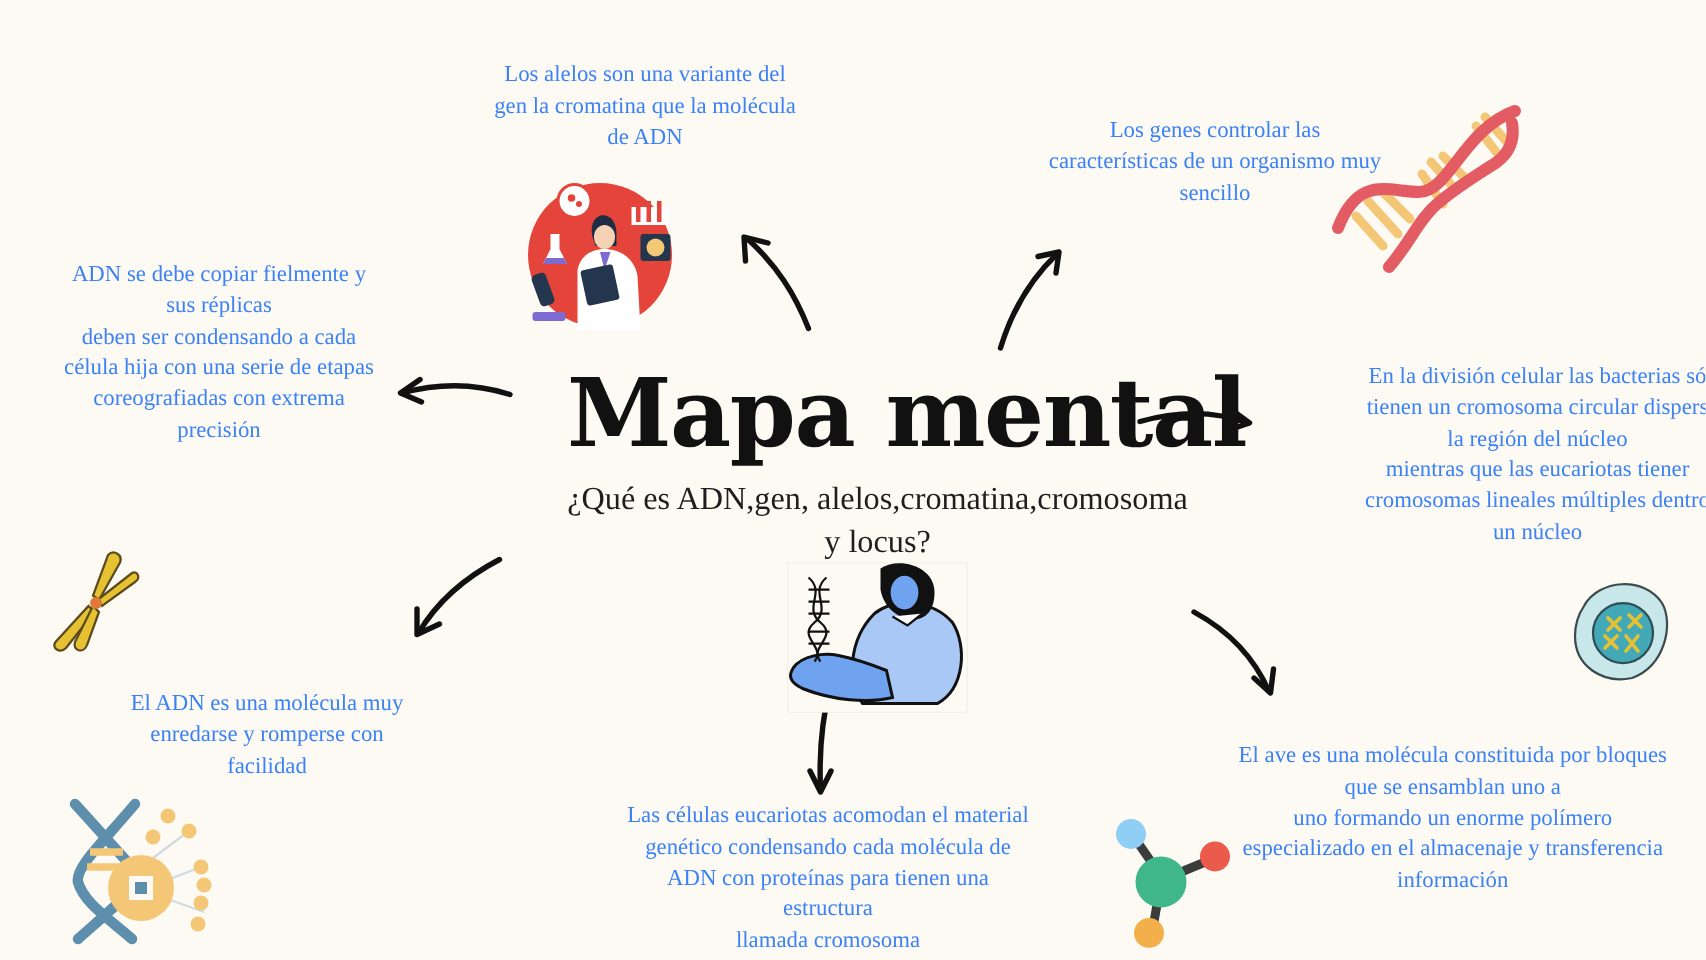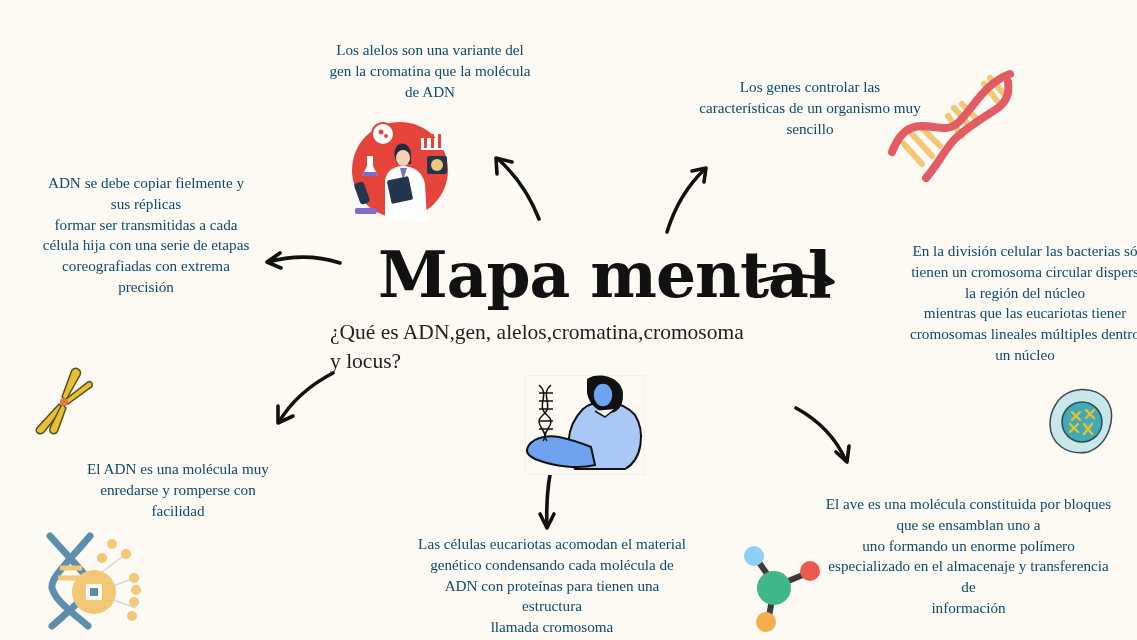--- a/index.html
+++ b/index.html
@@ -5,32 +5,33 @@
   html, body { margin:0; padding:0; }
   body {
     width:1137px; height:640px; overflow:hidden; position:relative;
     background:#fdfaf3;
     font-family:"DejaVu Serif", "Liberation Serif", serif;
     color:#1c1c1c;
   }
   .node {
     position:absolute; text-align:center;
     font-family:"Liberation Serif", "DejaVu Serif", serif;
-    font-size:15.2px; line-height:20.8px; color:#0c4a6e;
+    font-size:15.2px; line-height:20.8px; color:#3b82f6;
     white-space:nowrap;
   }
   .node .ln { display:block; }
   .title {
     position:absolute; left:378px; top:238px;
     font-family:"DejaVu Serif", serif; font-weight:bold;
     font-size:63px; letter-spacing:-1px; color:#111;
     white-space:nowrap;
   }
   .subtitle {
     position:absolute; left:330px; top:318px; width:510px;
+    text-align:center;
     font-family:"Liberation Serif", serif; font-size:21.5px; line-height:29px;
     color:#1e1e1e;
   }
   svg.arrows { position:absolute; left:0; top:0; }
   .illus { position:absolute; }
 </style>
 </head>
 <body>
 
 <svg class="arrows" width="1137" height="640">
@@ -82,21 +83,21 @@
   <span class="ln">tienen un cromosoma circular dispers</span>
   <span class="ln">la región del núcleo</span>
   <span class="ln">mientras que las eucariotas tiener</span>
   <span class="ln">cromosomas lineales múltiples dentro</span>
   <span class="ln">un núcleo</span>
 </div>
 
 <div class="node" style="left:18px; top:173px; width:256px;">
   <span class="ln">ADN se debe copiar fielmente y</span>
   <span class="ln">sus réplicas</span>
-  <span class="ln">formar ser transmitidas a cada</span>
+  <span class="ln">deben ser condensando a cada</span>
   <span class="ln">célula hija con una serie de etapas</span>
   <span class="ln">coreografiadas con extrema</span>
   <span class="ln">precisión</span>
 </div>
 
 <div class="node" style="left:60px; top:431px; width:236px;margin-top:28px;">
   <span class="ln">El ADN es una molécula muy</span>
   <span class="ln">enredarse y romperse con</span>
   <span class="ln">facilidad</span>
 </div>
@@ -107,21 +108,20 @@
   <span class="ln">ADN con proteínas para tienen una</span>
   <span class="ln">estructura</span>
   <span class="ln">llamada cromosoma</span>
 </div>
 
 <div class="node" style="left:800px; top:494px; width:337px;">
   <span class="ln">El ave es una molécula constituida por bloques</span>
   <span class="ln">que se ensamblan uno a</span>
   <span class="ln">uno formando un enorme polímero</span>
   <span class="ln">especializado en el almacenaje y transferencia</span>
-  <span class="ln">de</span>
   <span class="ln">información</span>
 </div>
 
 <svg class="illus" style="left:345px; top:120px;" width="110" height="102" viewBox="0 0 110 102">
   <circle cx="55" cy="50" r="48" fill="#e5443a"></circle>
   <circle cx="38" cy="14" r="11" fill="#fff" stroke="#e5443a" stroke-width="2"></circle>
   <circle cx="36" cy="12" r="2.5" fill="#e5443a"></circle>
     <circle cx="41" cy="16" r="2" fill="#e5443a"></circle>
   <rect x="76" y="18" width="26" height="12" fill="#fff"></rect>
   <rect x="79" y="14" width="3" height="14" fill="#e5443a"></rect>

